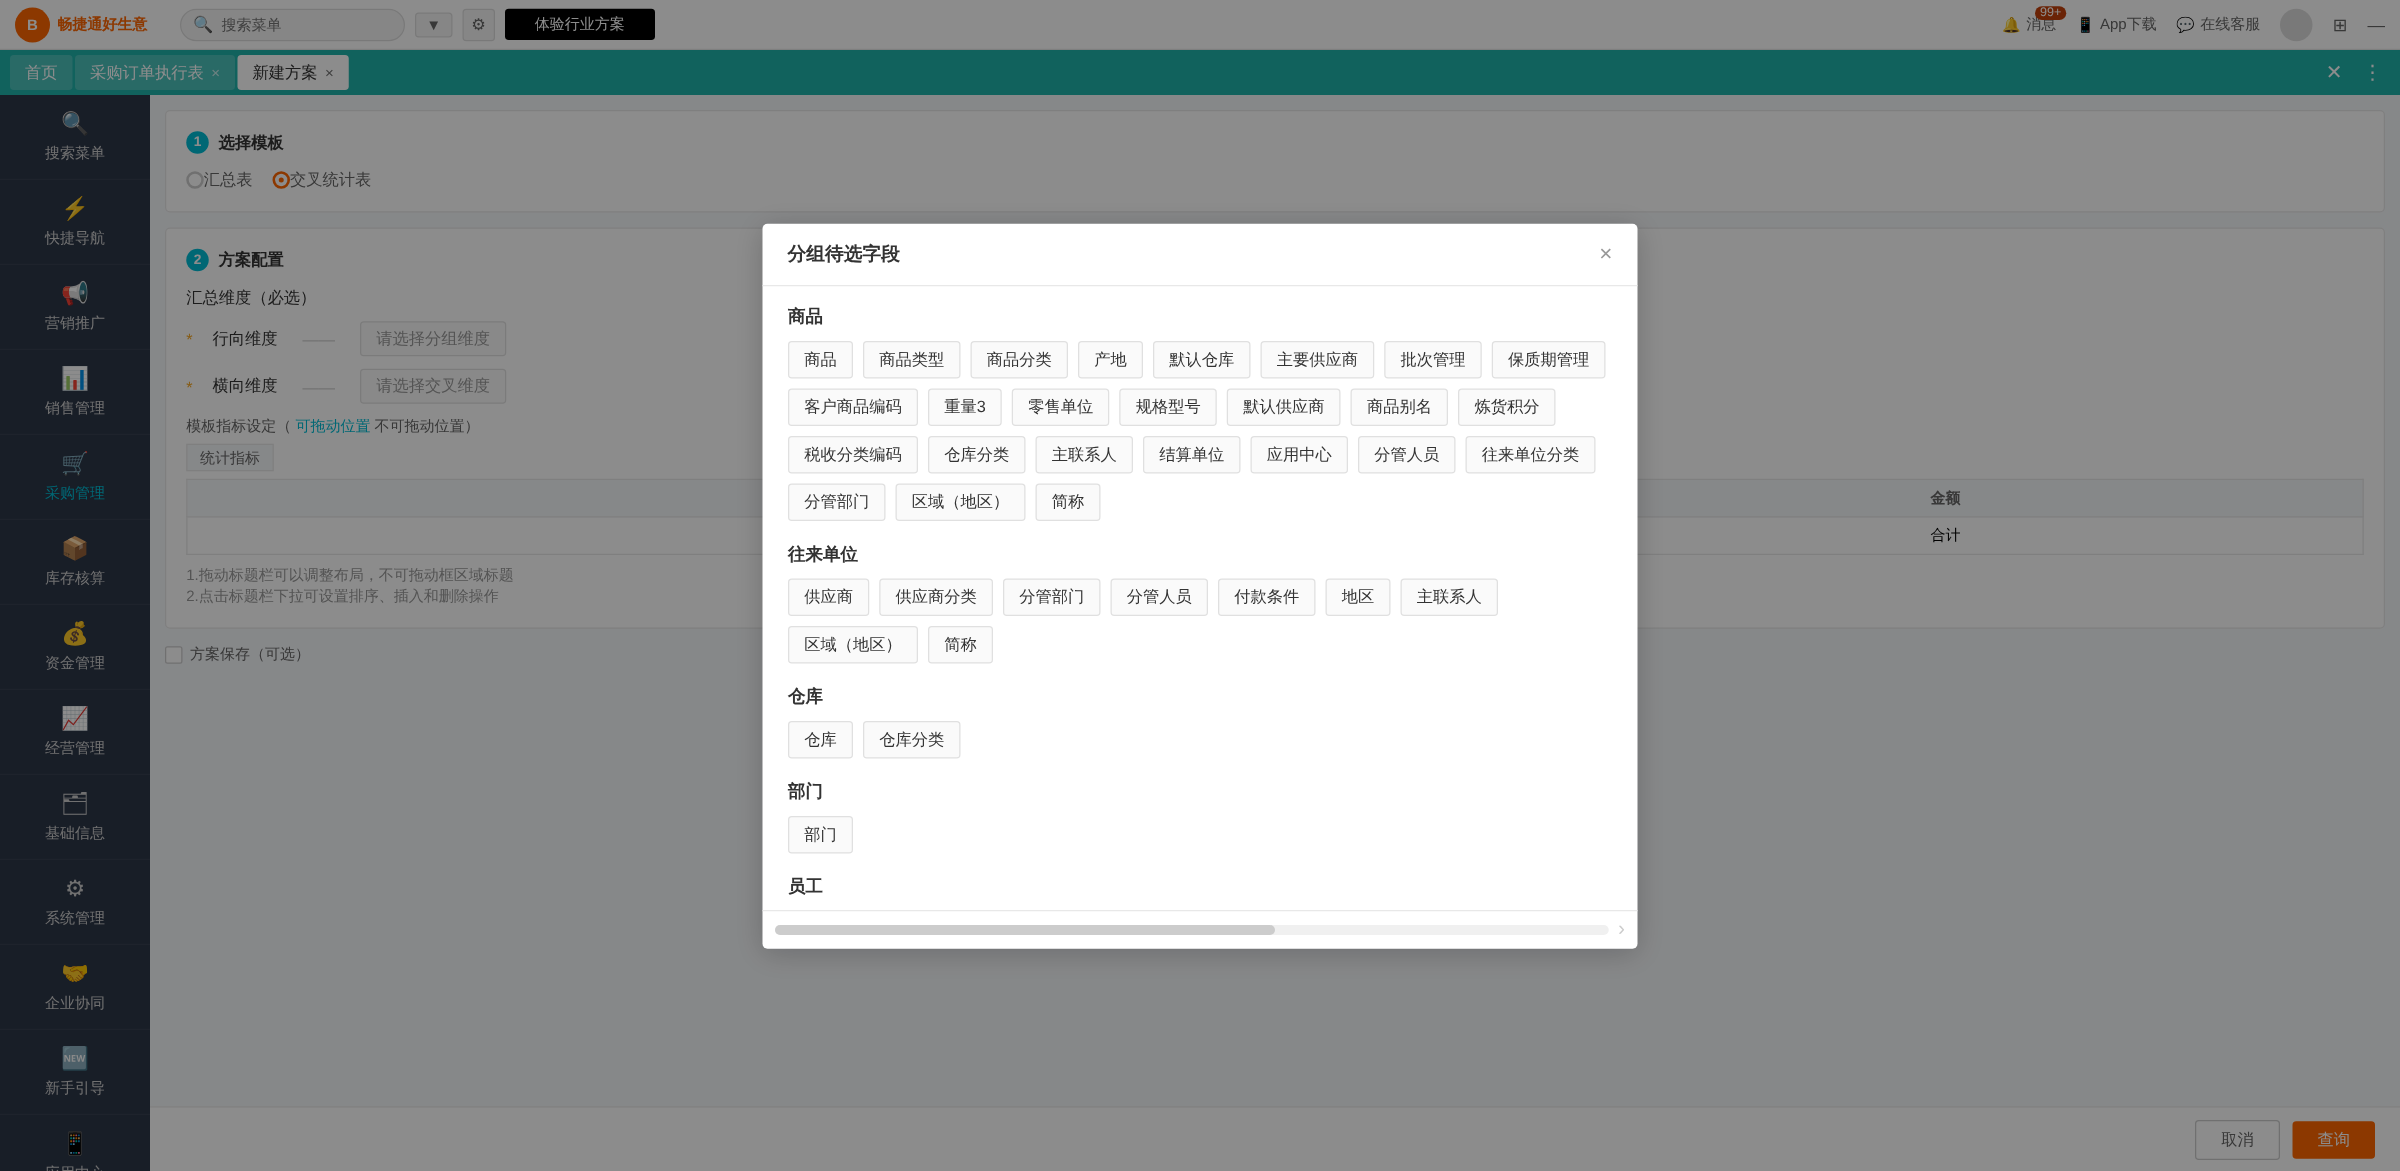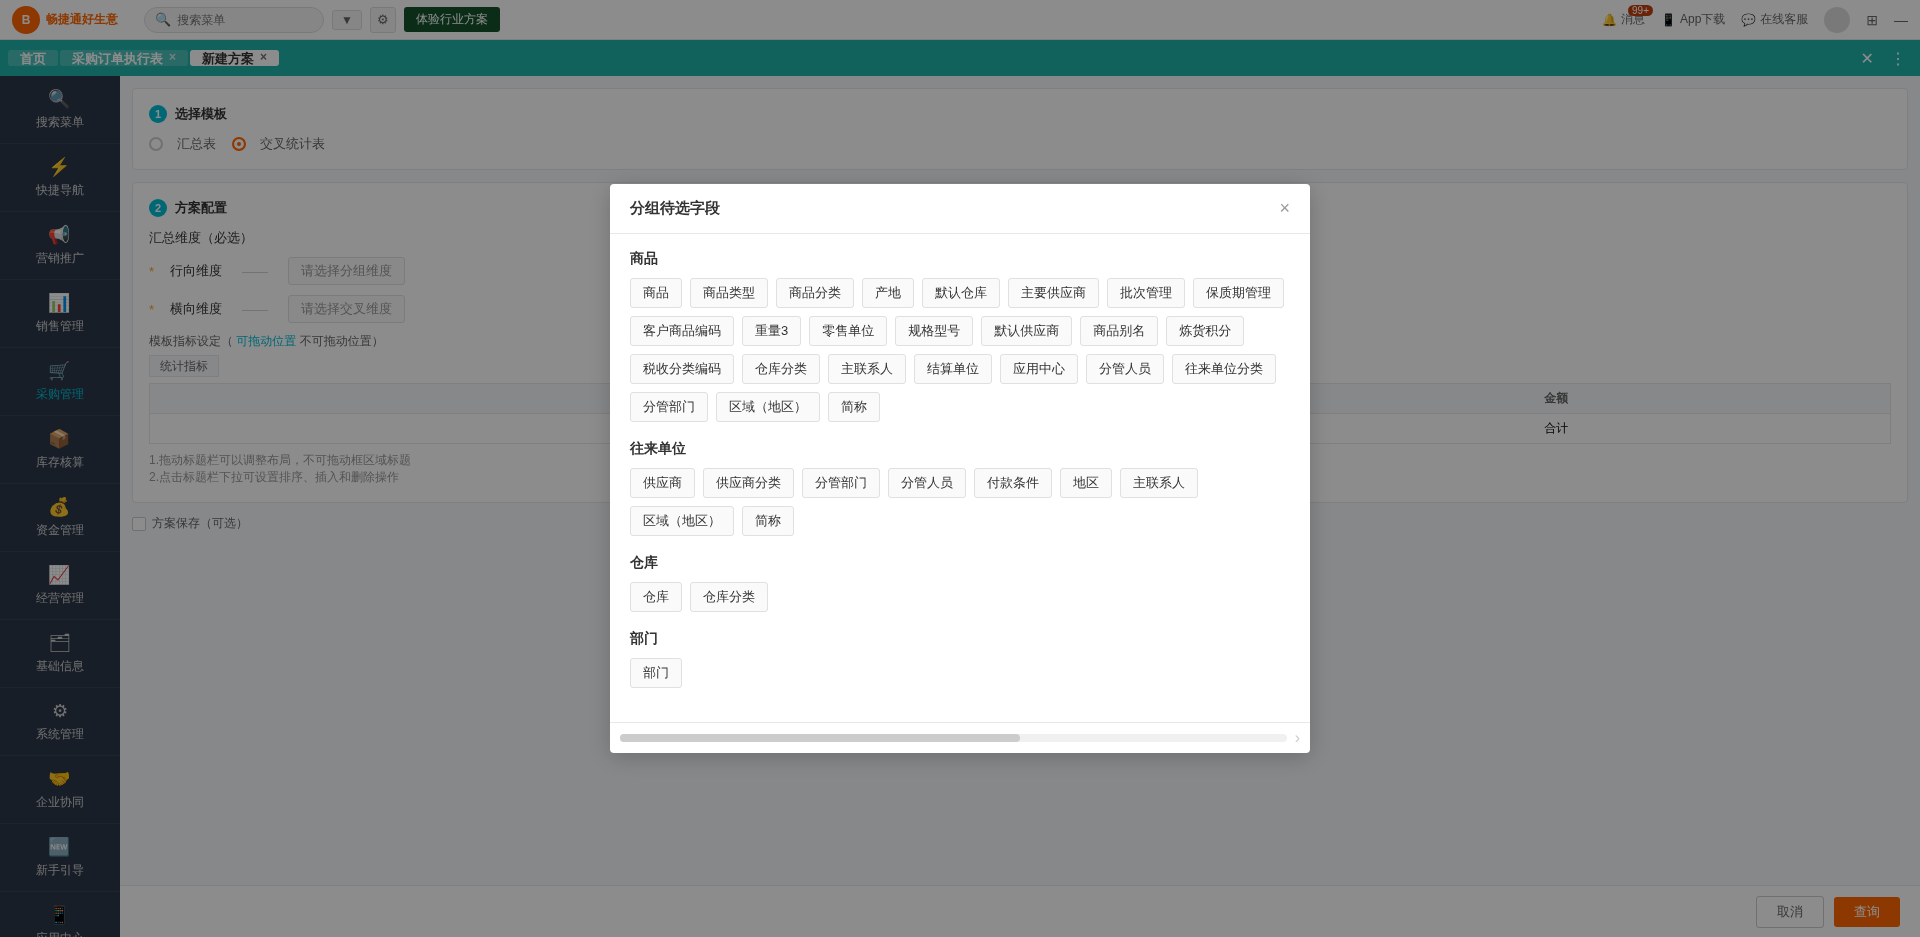--- a/index.html
+++ b/index.html
@@ -50,23 +50,23 @@
       border-radius: 3px; padding: 2px 8px;
       cursor: pointer; font-size: 12px; color: #666;
     }
     .nav-settings-btn {
       width: 26px; height: 26px; background: #f5f5f5;
       border: 1px solid #ddd; border-radius: 3px;
       display: flex; align-items: center; justify-content: center;
       cursor: pointer; color: #666;
     }
     .nav-experience-btn {
-      background: #14532d; color: white;
+      background: #000000; color: white;
       border: none; border-radius: 3px;
-      padding: 4px 12px; cursor: pointer; font-size: 12px;
+      padding: 4px 24px; cursor: pointer; font-size: 12px;
     }
     .nav-right {
       display: flex; align-items: center; gap: 16px;
       margin-left: auto;
     }
     .nav-right-item {
       display: flex; align-items: center; gap: 4px;
       color: #666; font-size: 12px; cursor: pointer;
       position: relative;
     }
@@ -85,30 +85,29 @@
       height: 36px;
       background: #20b2aa;
       display: flex;
       align-items: center;
       padding: 0 8px;
       position: fixed;
       top: 40px; left: 0; right: 0;
       z-index: 99;
     }
     .tab-item {
-      height: 16px;
-      display: flex; 
+      height: 28px;
+      display: flex; align-items: center;
       padding: 0 12px;
       border-radius: 3px;
       cursor: pointer;
       color: white;
       font-size: 13px;
       gap: 6px;
       margin-right: 2px;
-      font-weight: bold;
     }
     .tab-item.active {
       background: #ffffff;
       color: #333;
     }
     .tab-item.inactive {
       background: rgba(255,255,255,0.2);
       color: white;
     }
     .tab-close {
@@ -178,21 +177,21 @@
     .section-num {
       background: #00bcd4; color: white;
       width: 18px; height: 18px; border-radius: 50%;
       display: flex; align-items: center; justify-content: center;
       font-size: 11px;
     }
     .template-options {
       display: flex; align-items: center; gap: 16px;
     }
     .radio-option {
-      display: flex; align-items: center; gap: 14px;
+      display: flex; align-items: center; gap: 0;
       cursor: pointer; color: #666; font-size: 13px;
     }
     .radio-circle {
       width: 14px; height: 14px; border-radius: 50%;
       border: 2px solid #ccc;
     }
     .radio-circle.selected {
       border-color: #f60;
       background: white;
       box-shadow: inset 0 0 0 3px white, inset 0 0 0 7px #f60;
@@ -566,20 +565,24 @@
         </div>
       </div>
 
       <div class="field-group">
         <div class="field-group-title">部门</div>
         <div class="field-tags">
           <span class="field-tag">部门</span>
         </div>
       </div>
 
+      <div class="field-group">
+        <div class="field-group-title">员工</div>
+
+      </div>
 
     </div>
 
     <div class="modal-footer-scroll">
       <div class="h-scrollbar">
         <div class="h-scrollbar-thumb"></div>
       </div>
       <span style="font-size:16px; color:#ccc; margin-left:8px; cursor:pointer;">›</span>
     </div>
   </div>

